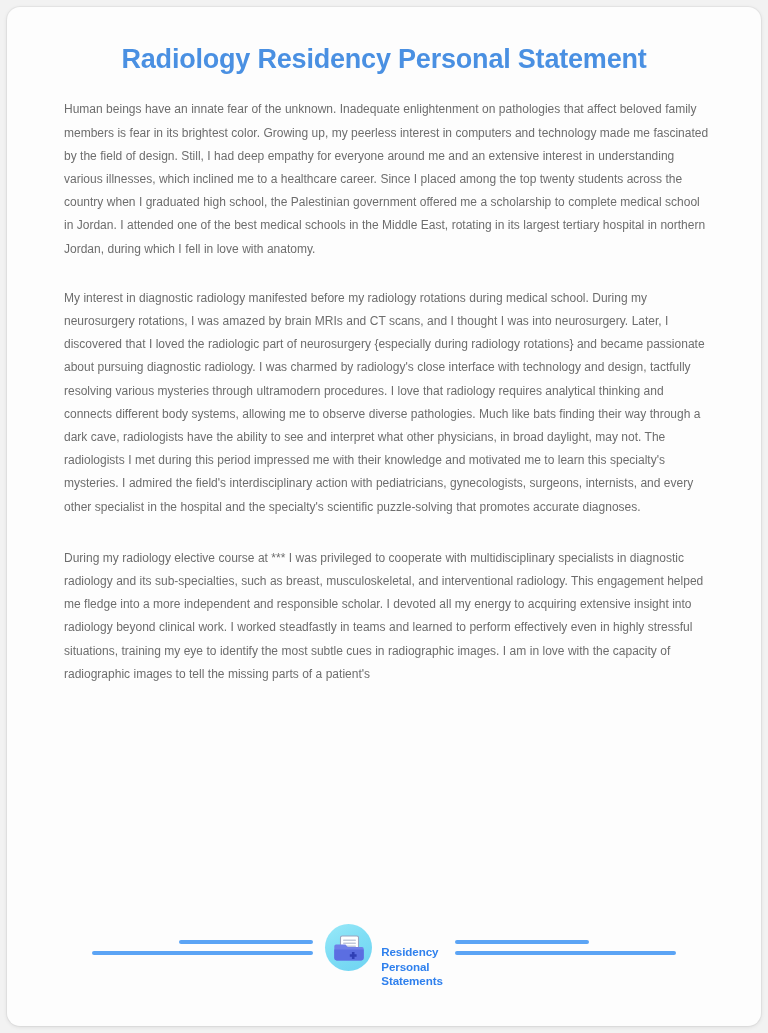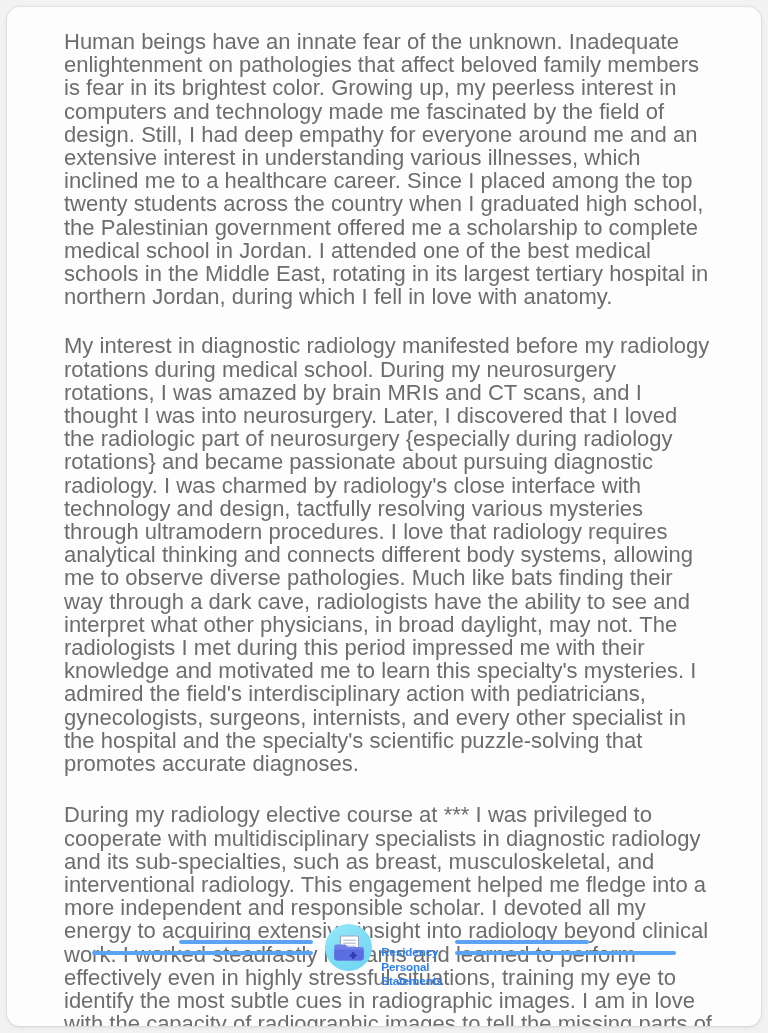--- a/index.html
+++ b/index.html
@@ -33,21 +33,21 @@
     font-weight: bold;
     color: #4a90e2;
     letter-spacing: -0.2px;
     line-height: 1.2;
   }
   .doc-body {
     padding: 23px 49px 0 57px;
   }
   .doc-paragraph {
     margin: 0 0 26px 0;
-    font-size: 22px;
+    font-size: 12px;
     line-height: 23.2px;
     color: #6d6d6d;
     text-align: left;
     word-spacing: 0.1px;
   }
   .doc-paragraph:last-child {
     margin-bottom: 0;
     margin-top: 28px;
   }
   .footer {
@@ -109,20 +109,21 @@
     white-space: pre-line;
     letter-spacing: -0.1px;
     margin-top: 40px;
   }
 </style>
 </head>
 <body>
 
 <div class="page-card">
 
+  <h1 class="doc-title">Radiology Residency Personal Statement</h1>
 
   <div class="doc-body">
     <p class="doc-paragraph">Human beings have an innate fear of the unknown. Inadequate enlightenment on pathologies that affect beloved family members is fear in its brightest color. Growing up, my peerless interest in computers and technology made me fascinated by the field of design. Still, I had deep empathy for everyone around me and an extensive interest in understanding various illnesses, which inclined me to a healthcare career. Since I placed among the top twenty students across the country when I graduated high school, the Palestinian government offered me a scholarship to complete medical school in Jordan. I attended one of the best medical schools in the Middle East, rotating in its largest tertiary hospital in northern Jordan, during which I fell in love with anatomy.</p>
     <p class="doc-paragraph">My interest in diagnostic radiology manifested before my radiology rotations during medical school. During my neurosurgery rotations, I was amazed by brain MRIs and CT scans, and I thought I was into neurosurgery. Later, I discovered that I loved the radiologic part of neurosurgery {especially during radiology rotations} and became passionate about pursuing diagnostic radiology. I was charmed by radiology's close interface with technology and design, tactfully resolving various mysteries through ultramodern procedures. I love that radiology requires analytical thinking and connects different body systems, allowing me to observe diverse pathologies. Much like bats finding their way through a dark cave, radiologists have the ability to see and interpret what other physicians, in broad daylight, may not. The radiologists I met during this period impressed me with their knowledge and motivated me to learn this specialty's mysteries. I admired the field's interdisciplinary action with pediatricians, gynecologists, surgeons, internists, and every other specialist in the hospital and the specialty's scientific puzzle-solving that promotes accurate diagnoses.</p>
     <p class="doc-paragraph">During my radiology elective course at *** I was privileged to cooperate with multidisciplinary specialists in diagnostic radiology and its sub-specialties, such as breast, musculoskeletal, and interventional radiology. This engagement helped me fledge into a more independent and responsible scholar. I devoted all my energy to acquiring extensive insight into radiology beyond clinical work. I worked steadfastly in teams and learned to perform effectively even in highly stressful situations, training my eye to identify the most subtle cues in radiographic images. I am in love with the capacity of radiographic images to tell the missing parts of a patient's</p>
   </div>
 
   <div class="footer">
 
     <div class="rule-group left">

